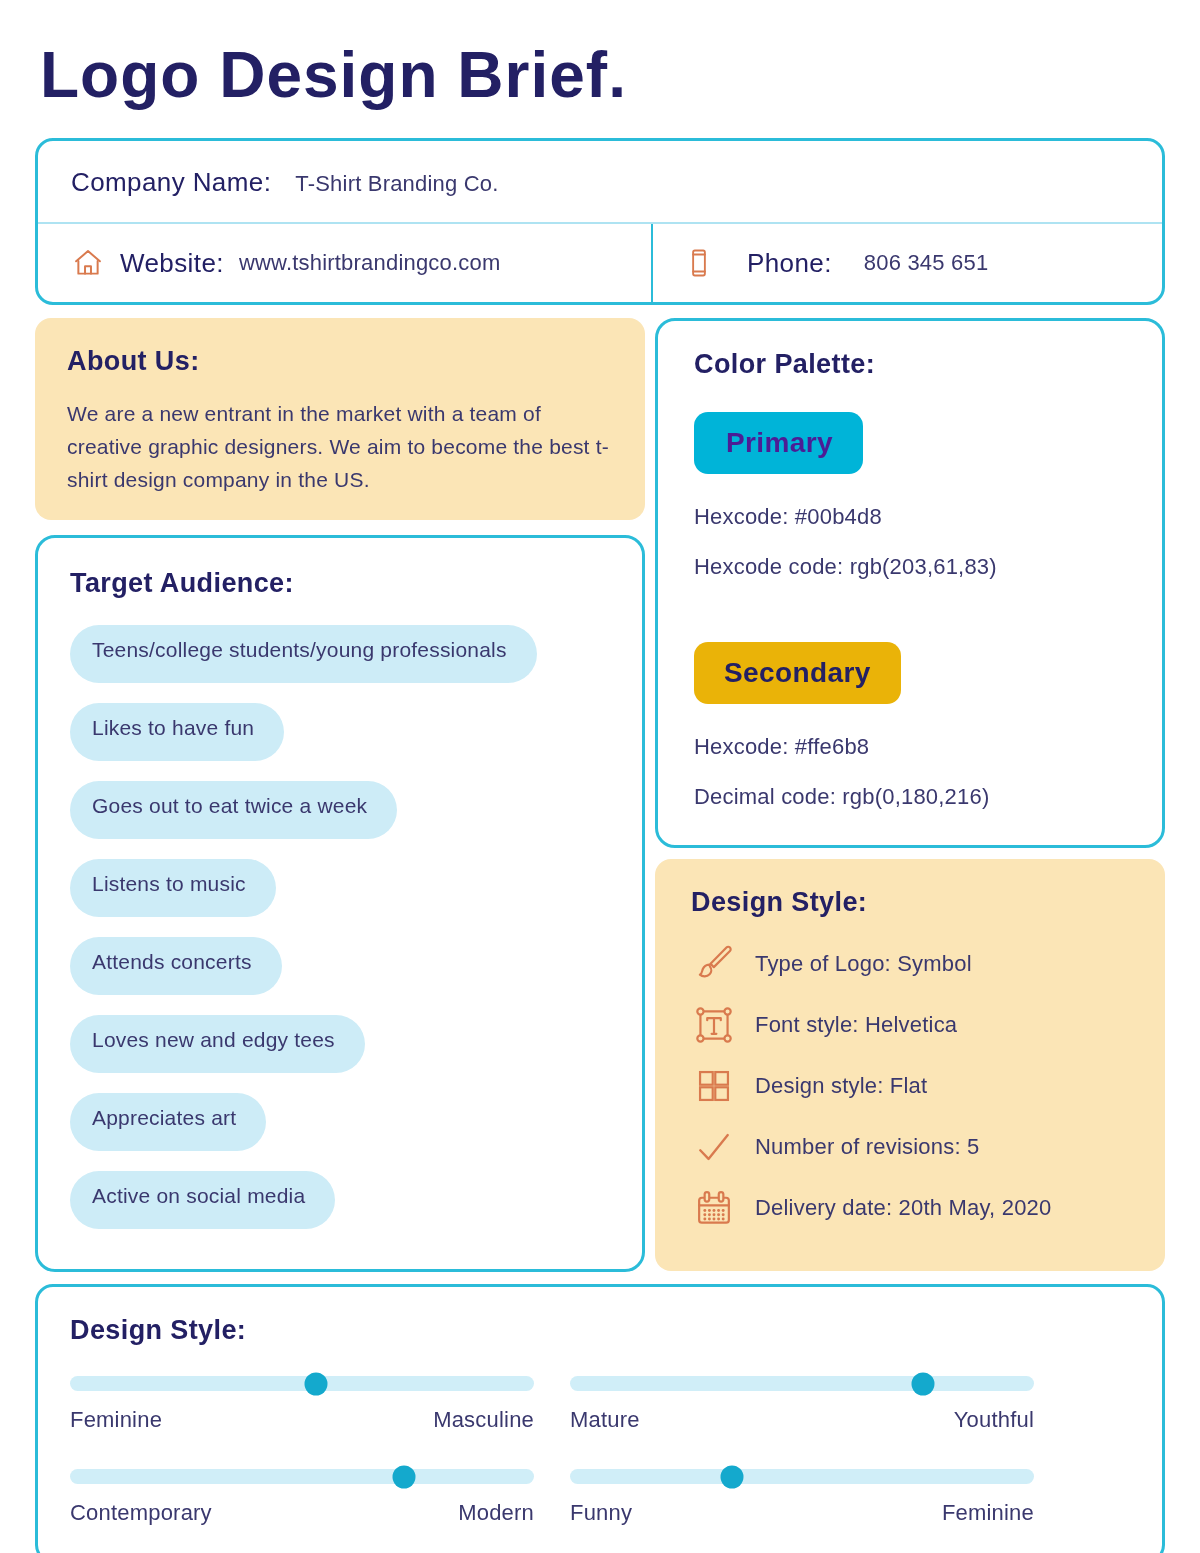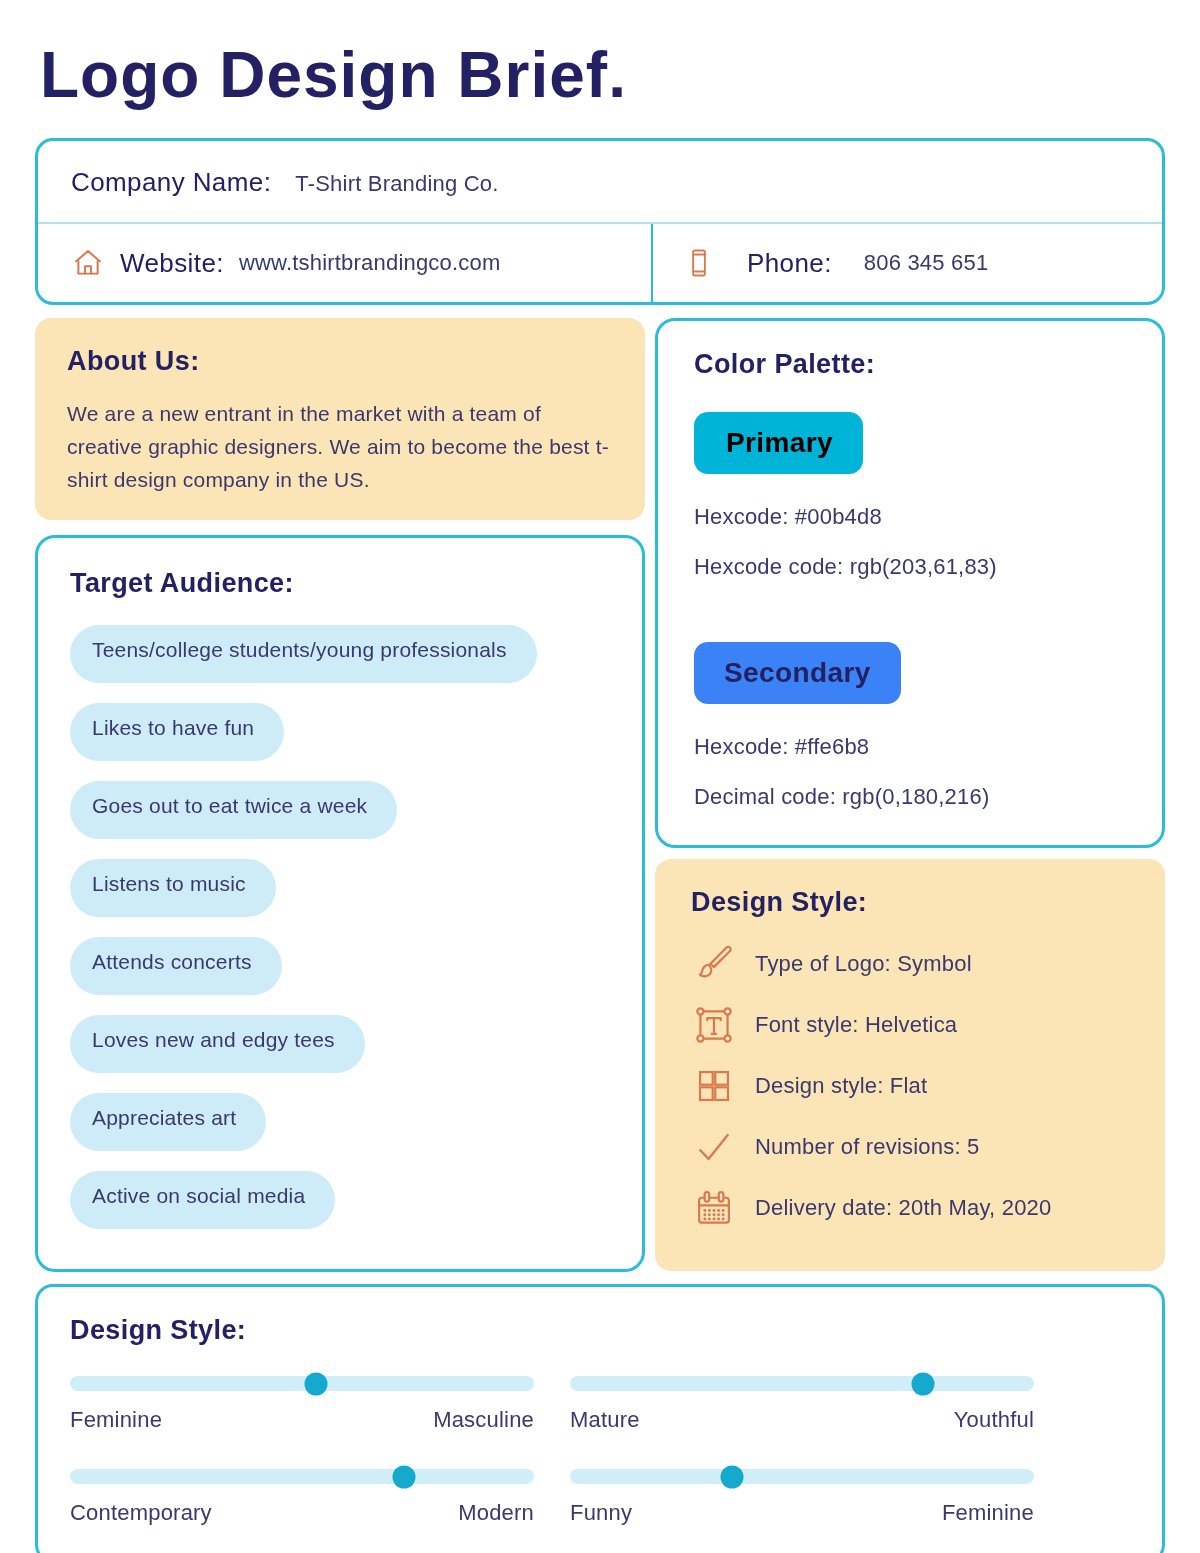--- a/index.html
+++ b/index.html
@@ -79,21 +79,21 @@
     font-size:21px;color:var(--text);letter-spacing:.2px;
     white-space:nowrap;
   }
   .palette-card{height:530px;padding:28px 36px;margin-bottom:11px;border-radius:20px;}
   .chip{
     display:inline-flex;align-items:center;justify-content:center;
     border-radius:14px;
     font-size:28px;font-weight:bold;letter-spacing:.4px;
     padding:0 30px;height:62px;
   }
-  .chip-primary{background:var(--accent);color:#000000;margin-top:32px;padding-left:32px;}
+  .chip-primary{background:var(--accent);color:#4c1d95;margin-top:32px;padding-left:32px;}
   .chip-secondary{background:var(--peach);color:var(--navy);margin-top:28px;}
   .code-line{font-size:22px;color:var(--text);letter-spacing:.2px;margin-top:30px;}
   .code-line.tight{margin-top:24px;}
   .secondary-block{margin-top:34px;}
   .designstyle-card{height:412px;padding:28px 36px;}
   .ds-list{margin-top:24px;display:flex;flex-direction:column;gap:17px;}
   .ds-row{display:flex;align-items:center;gap:18px;height:44px;}
   .ds-row .icon{width:46px;justify-content:center;}
   .ds-text{font-size:22px;color:var(--text);letter-spacing:.2px;}
   
@@ -179,21 +179,21 @@
 
   <div class="col-right">
     <div class="card palette-card">
       <div class="section-heading">Color Palette:</div>
       <div>
         <span class="chip chip-primary" style="background: rgb(0, 180, 216);">Primary</span>
       </div>
       <div class="code-line">Hexcode: #00b4d8</div>
       <div class="code-line tight">Hexcode code: rgb(203,61,83)</div>
       <div class="secondary-block">
-        <span class="chip chip-secondary" style="background: #3b82f6; text-align: right;">Secondary</span>
+        <span class="chip chip-secondary" style="background: #eab308; text-align: right;">Secondary</span>
       </div>
       <div class="code-line">Hexcode: #ffe6b8</div>
       <div class="code-line tight">Decimal code: rgb(0,180,216)</div>
     </div>
 
     <div class="soft-card designstyle-card">
       <div class="section-heading">Design Style:</div>
       <div class="ds-list">
         <div class="ds-row">
           <span class="icon">

